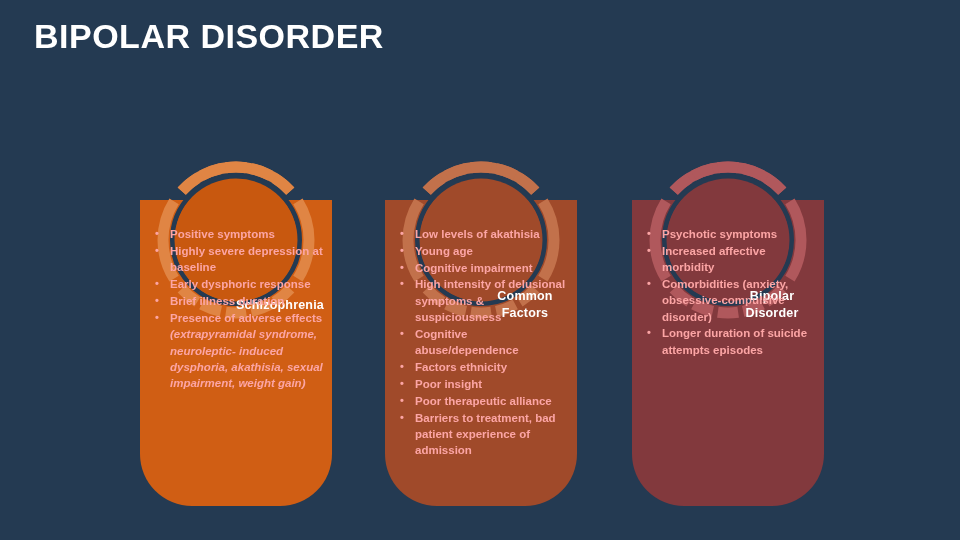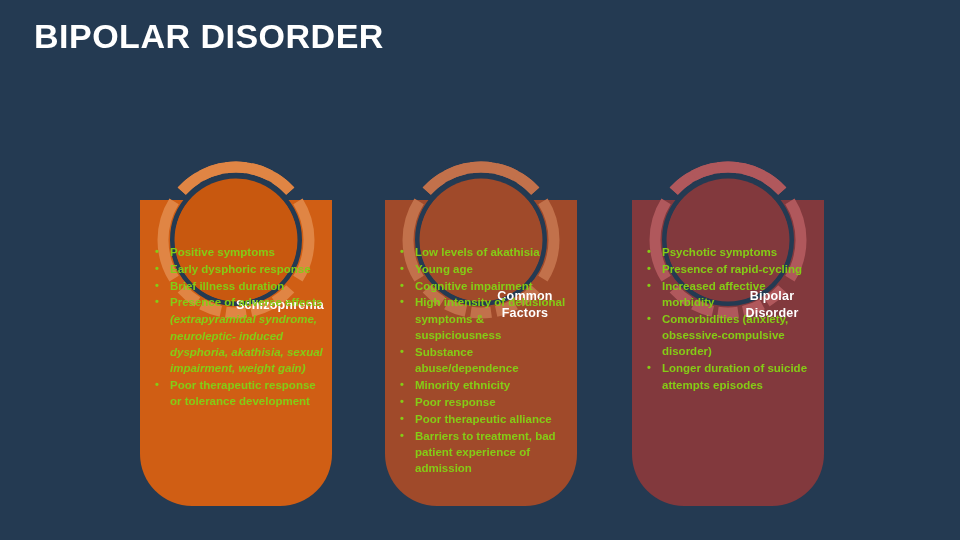--- a/index.html
+++ b/index.html
@@ -76,23 +76,23 @@
     text-align:center;
     letter-spacing:0.2px;
     padding-bottom:30px;
   }
   .badge-label span { display:block; }
 
   
   .bullets {
     position:absolute;
     left:12px;
-    top:44px;
+    top:26px;
     width:176px;
-    color:#84cc16;
+    color:#fca5a5;
   }
   .bullet {
     position:relative;
     padding-left:18px;
     font-size:11.5px;
     line-height:1.42;
     font-weight:600;
     margin-bottom:0.5px;
   }
   .bullet::before {
@@ -136,25 +136,25 @@
           <path d="M 178.68410628902393 98.0924889805809 A 73 73 0 0 1 194.24957225984977 111.15346573580337" fill="none" stroke="#e08544" stroke-width="11"></path>
           <circle cx="140" cy="160" r="63.5" fill="none" stroke="#243a52" stroke-width="5"></circle>
           <circle cx="140" cy="160" r="61.5" fill="#c8580f"></circle>
         </svg>
       </div>
     <div class="badge-label">
         <span>Schizophrenia</span>
       </div>
     <div class="bullets">
         <div class="bullet">Positive symptoms</div>
+        <div class="bullet">Highly severe depression at baseline</div>
         <div class="bullet">Early dysphoric response</div>
         <div class="bullet">Brief illness duration</div>
         <div class="bullet">Presence of adverse effects</div>
         <div class="bullet sub">(extrapyramidal syndrome, neuroleptic- induced dysphoria, akathisia, sexual impairment, weight gain)</div>
-        <div class="bullet">Poor therapeutic response or tolerance development</div>
       </div>
   </div>
 
   <div class="column col-2">
     <div class="panel" style="background: rgb(160, 74, 42);"></div>
     <div class="badge">
         <svg width="280" height="240" viewBox="0 0 280 240">
           <path d="M 78.0924889805809 198.68410628902396 A 73 73 0 0 1 78.0924889805809 121.31589371097604" fill="none" stroke="#c2714b" stroke-width="11"></path>
           <path d="M 85.75042774015023 111.15346573580334 A 73 73 0 0 1 194.24957225984977 111.15346573580335" fill="none" stroke="#c2714b" stroke-width="11"></path>
           <path d="M 201.9075110194191 121.31589371097604 A 73 73 0 0 1 201.9075110194191 198.68410628902396" fill="none" stroke="#c2714b" stroke-width="11"></path>
@@ -174,23 +174,23 @@
       </div>
     <div class="badge-label">
         <span>Common</span>
         <span>Factors</span>
       </div>
     <div class="bullets">
         <div class="bullet">Low levels of akathisia</div>
         <div class="bullet">Young age</div>
         <div class="bullet">Cognitive impairment</div>
         <div class="bullet">High intensity of delusional symptoms &amp; suspiciousness</div>
-        <div class="bullet">Substance abuse/dependence</div>
-        <div class="bullet">Minority ethnicity</div>
-        <div class="bullet">Poor response</div>
+        <div class="bullet">Cognitive abuse/dependence</div>
+        <div class="bullet">Factors ethnicity</div>
+        <div class="bullet">Poor insight</div>
         <div class="bullet">Poor therapeutic alliance</div>
         <div class="bullet">Barriers to treatment, bad patient experience of admission</div>
       </div>
   </div>
 
   <div class="column col-3">
     <div class="panel" style="background: rgb(130, 57, 61);"></div>
     <div class="badge">
         <svg width="280" height="240" viewBox="0 0 280 240">
           <path d="M 78.0924889805809 198.68410628902396 A 73 73 0 0 1 78.0924889805809 121.31589371097604" fill="none" stroke="#b0585c" stroke-width="11"></path>
@@ -209,20 +209,19 @@
           <circle cx="140" cy="160" r="63.5" fill="none" stroke="#243a52" stroke-width="5"></circle>
           <circle cx="140" cy="160" r="61.5" fill="#82393d"></circle>
         </svg>
       </div>
     <div class="badge-label">
         <span>Bipolar</span>
         <span>Disorder</span>
       </div>
     <div class="bullets">
         <div class="bullet">Psychotic symptoms</div>
-        <div class="bullet">Presence of rapid-cycling</div>
         <div class="bullet">Increased affective morbidity</div>
         <div class="bullet">Comorbidities (anxiety, obsessive-compulsive disorder)</div>
         <div class="bullet">Longer duration of suicide attempts episodes</div>
       </div>
   </div>
 
 </div>
 
 </body></html>

